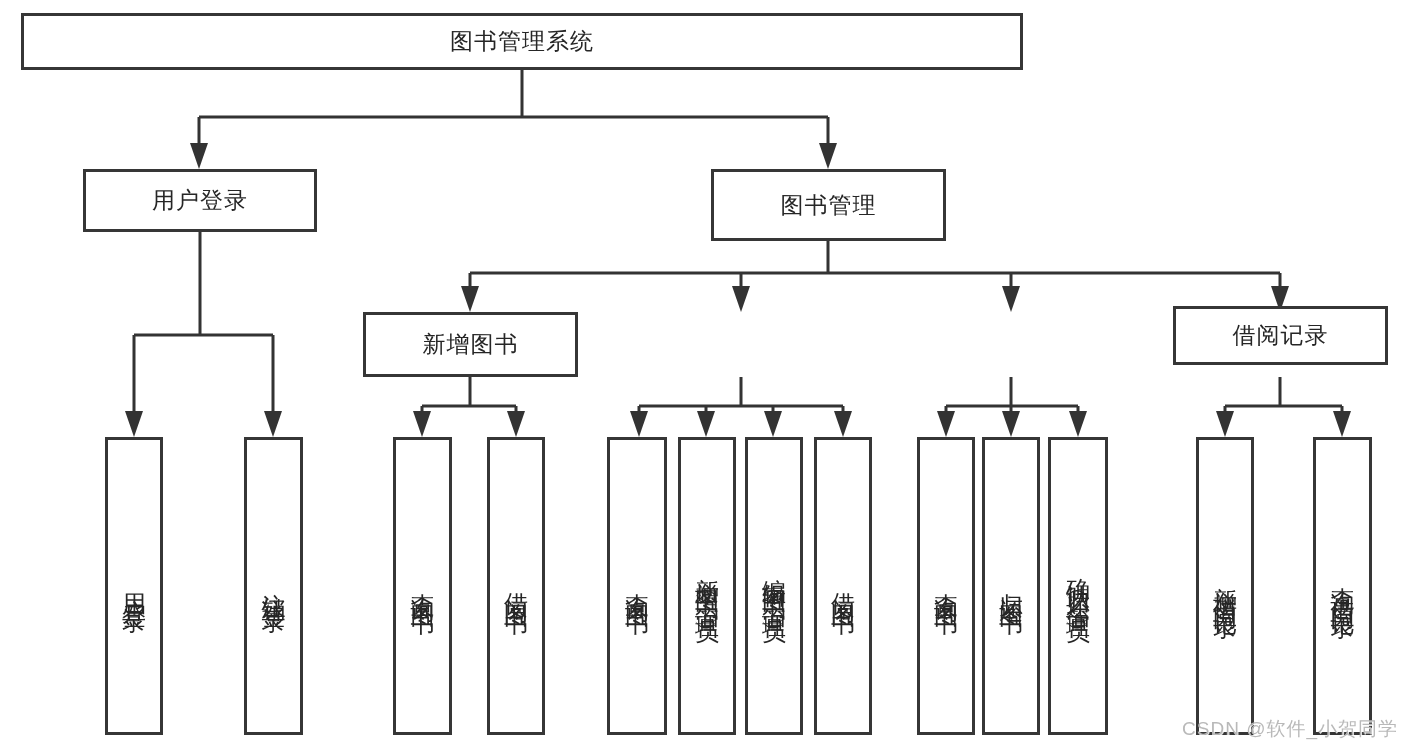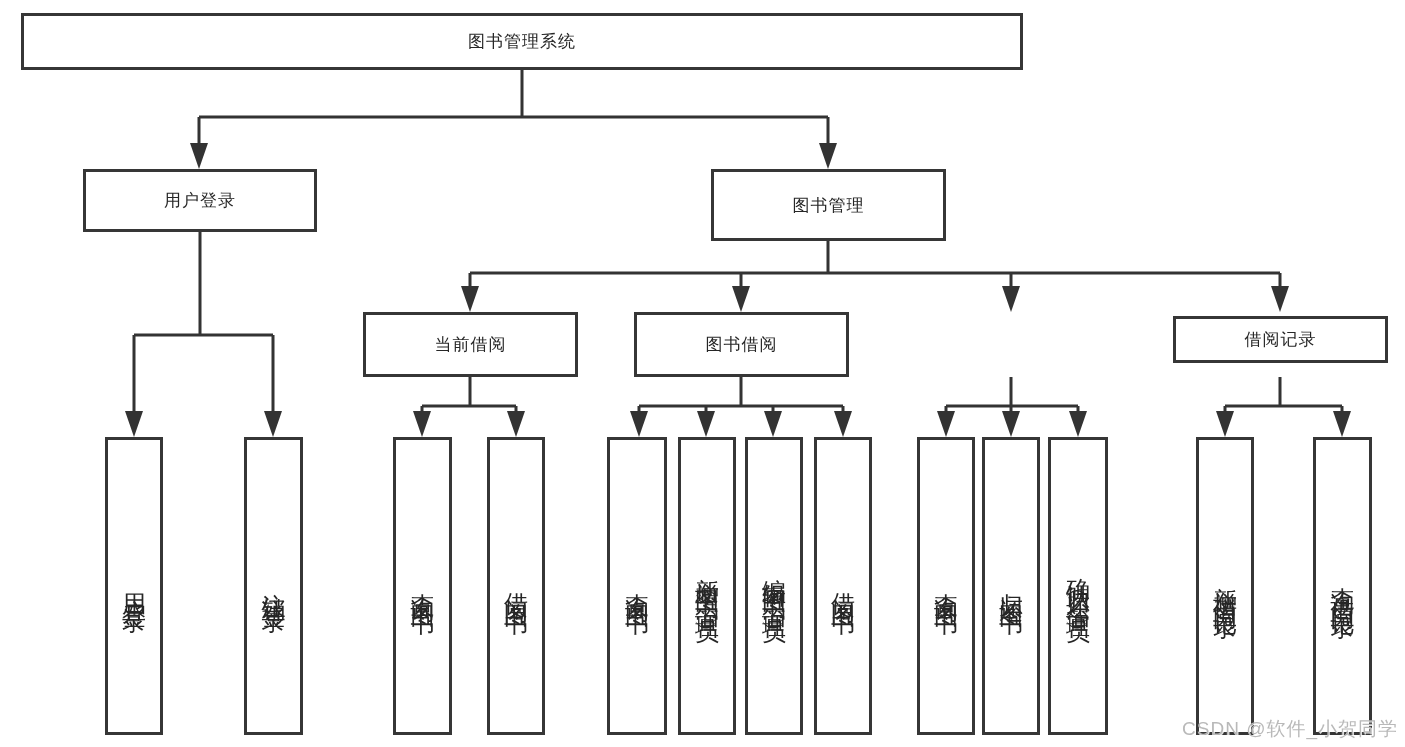--- a/index.html
+++ b/index.html
@@ -4,21 +4,21 @@
 <style>
   html,body{margin:0;padding:0;background:#fff;}
   .stage{
     position:relative;width:1405px;height:747px;background:#fff;overflow:hidden;
     font-family:"Liberation Sans","DejaVu Sans",sans-serif;
   }
   .connectors{position:absolute;left:0;top:0;z-index:1;}
   .box{
     position:absolute;box-sizing:border-box;background:#fff;border:3px solid #363636;
     display:flex;align-items:center;justify-content:center;
-    color:#262626;font-size:17px;letter-spacing:1px;z-index:2;
+    color:#262626;font-size:23px;letter-spacing:1px;z-index:2;
     white-space:nowrap;
   }
   .box.v{
     writing-mode:vertical-rl;text-orientation:mixed;
     font-size:24px;letter-spacing:6px;line-height:1;white-space:normal;
   }
   .watermark{
     position:absolute;right:7px;bottom:5px;z-index:5;
     color:#b9b9b9;font-size:19px;letter-spacing:1px;
     text-shadow:1px 1px 0 rgba(255,255,255,0.85);
@@ -51,23 +51,22 @@
       <polygon points="1069,411 1087,411 1078,437" fill="#333333"></polygon>
       <polygon points="1216,411 1234,411 1225,437" fill="#333333"></polygon>
       <polygon points="1333,411 1351,411 1342,437" fill="#333333"></polygon>
     </svg>
 
   <div class="box" style="left:21px;top:13px;width:1002px;height:57px">图书管理系统</div>
 
   <div class="box" style="left:83px;top:169px;width:234px;height:63px">用户登录</div>
   <div class="box" style="left:711px;top:169px;width:235px;height:72px">图书管理</div>
 
-  <div class="box" style="left:363px;top:312px;width:215px;height:65px">当前借阅</div>
-  <div class="box" style="left:634px;top:312px;width:215px;height:65px">图书借阅</div>
-  <div class="box" style="left:1173px;top:316px;width:215px;height:47px">借阅记录</div>
+  <div class="box" style="left:363px;top:312px;width:215px;height:65px">新增图书</div>
+  <div class="box" style="left:1173px;top:306px;width:215px;height:59px">借阅记录</div>
 
   <div class="box v" style="left:105px;top:437px;width:58px;height:298px">用户登录</div>
   <div class="box v" style="left:244px;top:437px;width:59px;height:298px">注销登录</div>
 
   <div class="box v" style="left:393px;top:437px;width:59px;height:298px">查询图书</div>
   <div class="box v" style="left:487px;top:437px;width:58px;height:298px">借阅图书</div>
 
   <div class="box v" style="left:607px;top:437px;width:60px;height:298px">查询图书</div>
   <div class="box v" style="left:678px;top:437px;width:58px;height:298px">新增图书（管理员）</div>
   <div class="box v" style="left:745px;top:437px;width:58px;height:298px">编辑图书（管理员）</div>

